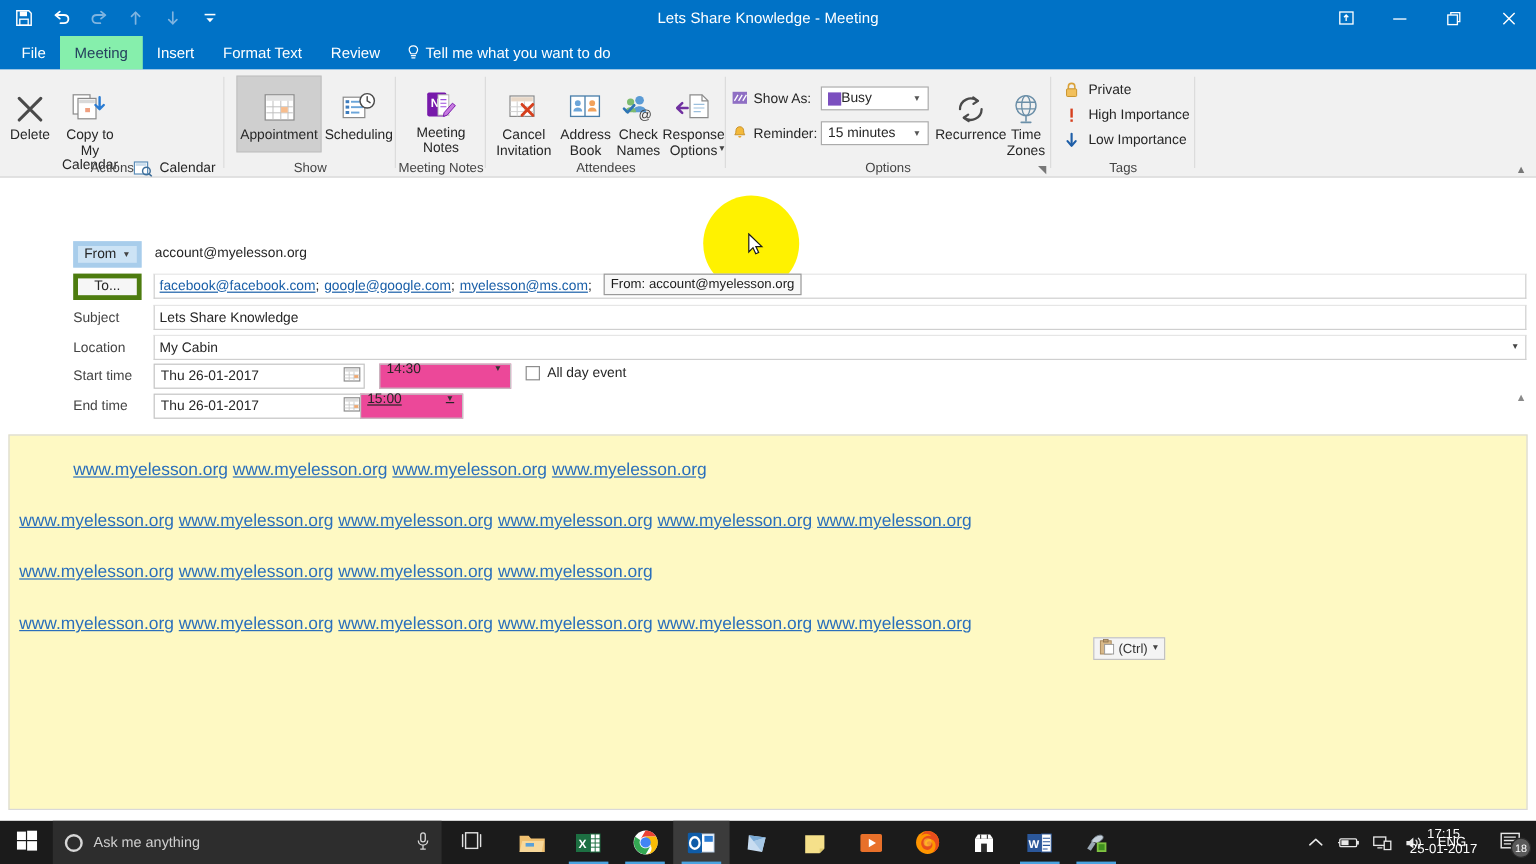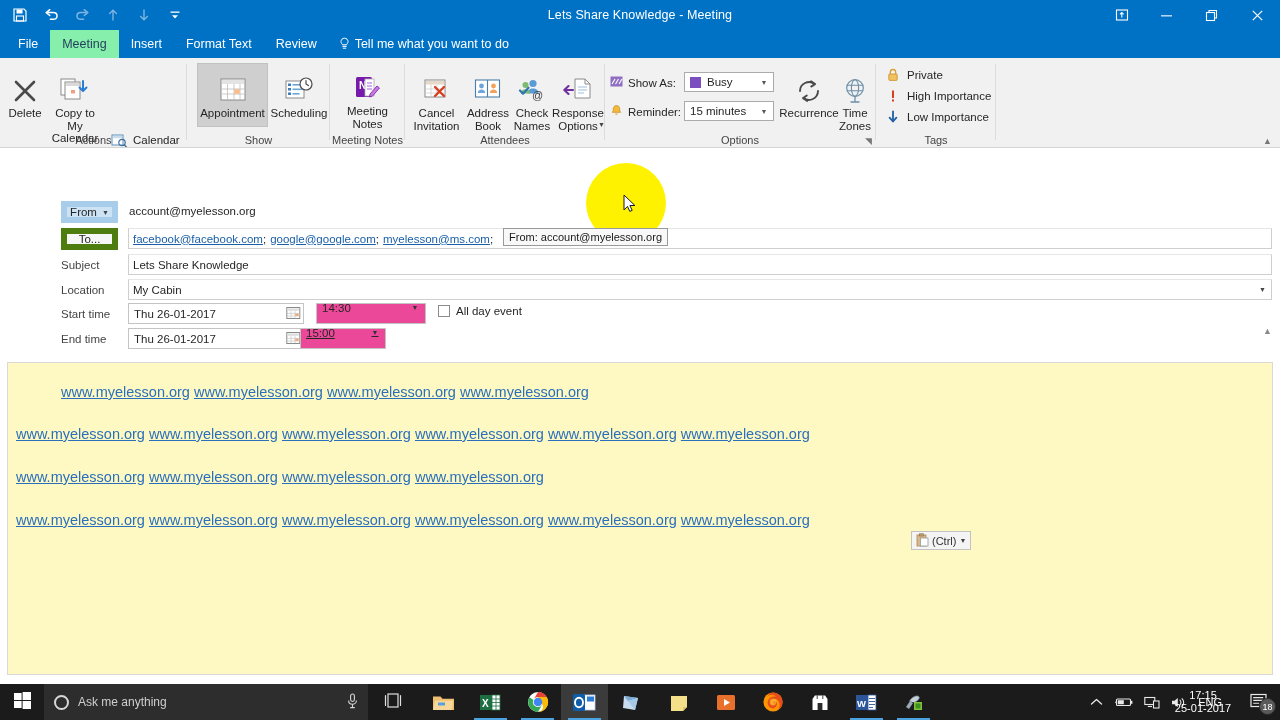--- a/index.html
+++ b/index.html
@@ -76,21 +76,21 @@
   }
   .smbtn .ic { width:18px; height:16px; display:flex; align-items:center; justify-content:center; }
   .caret { font-size:7px; color:#444; }
   .sel-box { background:#cfcfcf; border:1px solid #c2c2c2; }
   .dlg-launch { position:absolute; right:4px; bottom:2px; font-size:9px; color:#777; }
 
   .combo {
     position:absolute; height:20px; background:#fff; border:1px solid #ababab;
     display:flex; align-items:center; padding:0 2px 0 5px; font-size:11.5px; color:#262626;
   }
-  .combo .cv { flex:1; display:flex; align-items:center; gap:6px; }
+  .combo .cv { flex:1; display:flex; align-items:center; }
   .combo .carrow { width:14px; text-align:center; font-size:7px; color:#555; }
   .swatch { width:11px; height:11px; display:inline-block; }
   .optlabel { position:absolute; font-size:11.5px; color:#262626; display:flex; align-items:center; gap:5px; }
   .collapse-ribbon { position:absolute; right:8px; bottom:1px; font-size:9px; color:#777; }
 
   
   .infobar { position:absolute; left:0; top:149px; width:1280px; height:46px; background:#ffffff; }
   .infoicon { position:absolute; left:9px; top:161px; }
   .infotext { position:absolute; left:25px; top:160px; font-size:12px; color:#262626; line-height:15px; }
 
@@ -98,21 +98,21 @@
   .formarea { position:absolute; left:0; top:195px; width:1280px; height:165px; background:#ffffff; }
   .sendbtn {
     position:absolute; left:8px; top:207px; width:40px; height:58px;
     border:1px solid #d0d0d0; background:#fff;
     display:flex; flex-direction:column; align-items:center; justify-content:center;
     font-size:11.5px; color:#262626;
   }
   .sendbtn .ic { margin-bottom:4px; }
 
   .fbtn {
-    position:absolute; height:22px; border:6px solid #4d7c0f; background:#f6f6f6;
+    position:absolute; height:22px; border:4px solid #4d7c0f; background:#f6f6f6;
     display:flex; align-items:center; justify-content:center; gap:5px;
     font-size:11.5px; color:#262626;
   }
   .fbtn.from { background:#cce3f5; border-color:#a8cdeb; }
   .flabel { position:absolute; font-size:11.5px; color:#444444;text-align:right; }
   .fvalue { position:absolute; font-size:11.5px; color:#262626; }
 
   .finput {
     position:absolute; height:21px; background:#ffffff;
     border:1px solid #cfcfcf; border-top-color:#e6e6e6;

